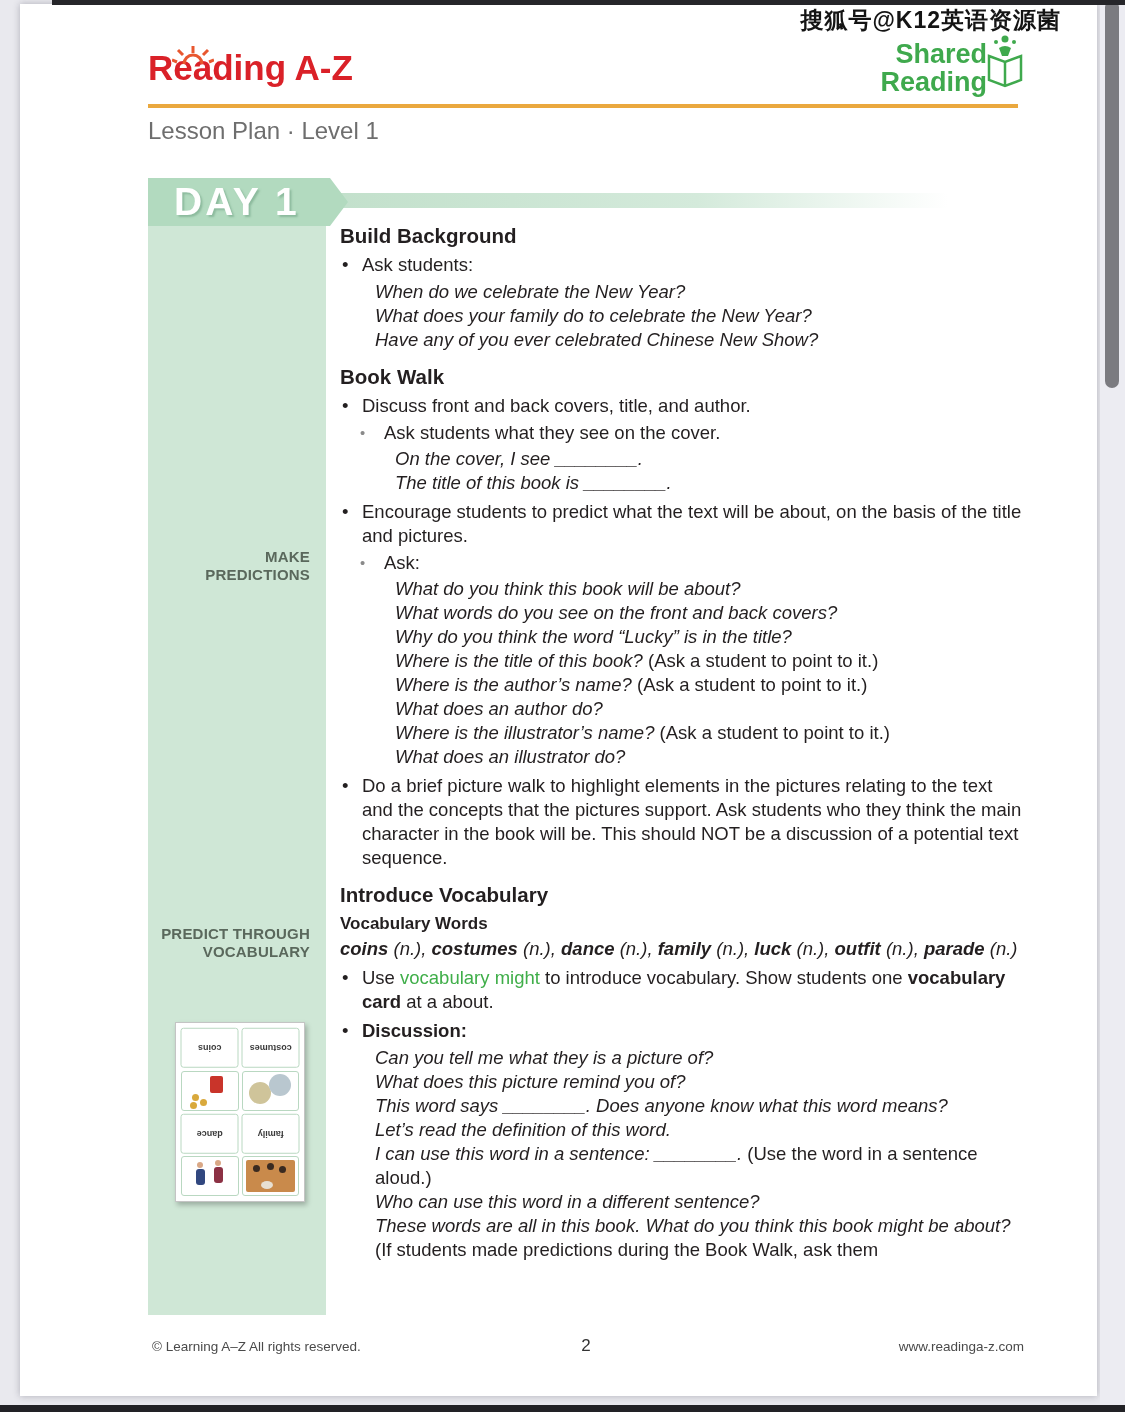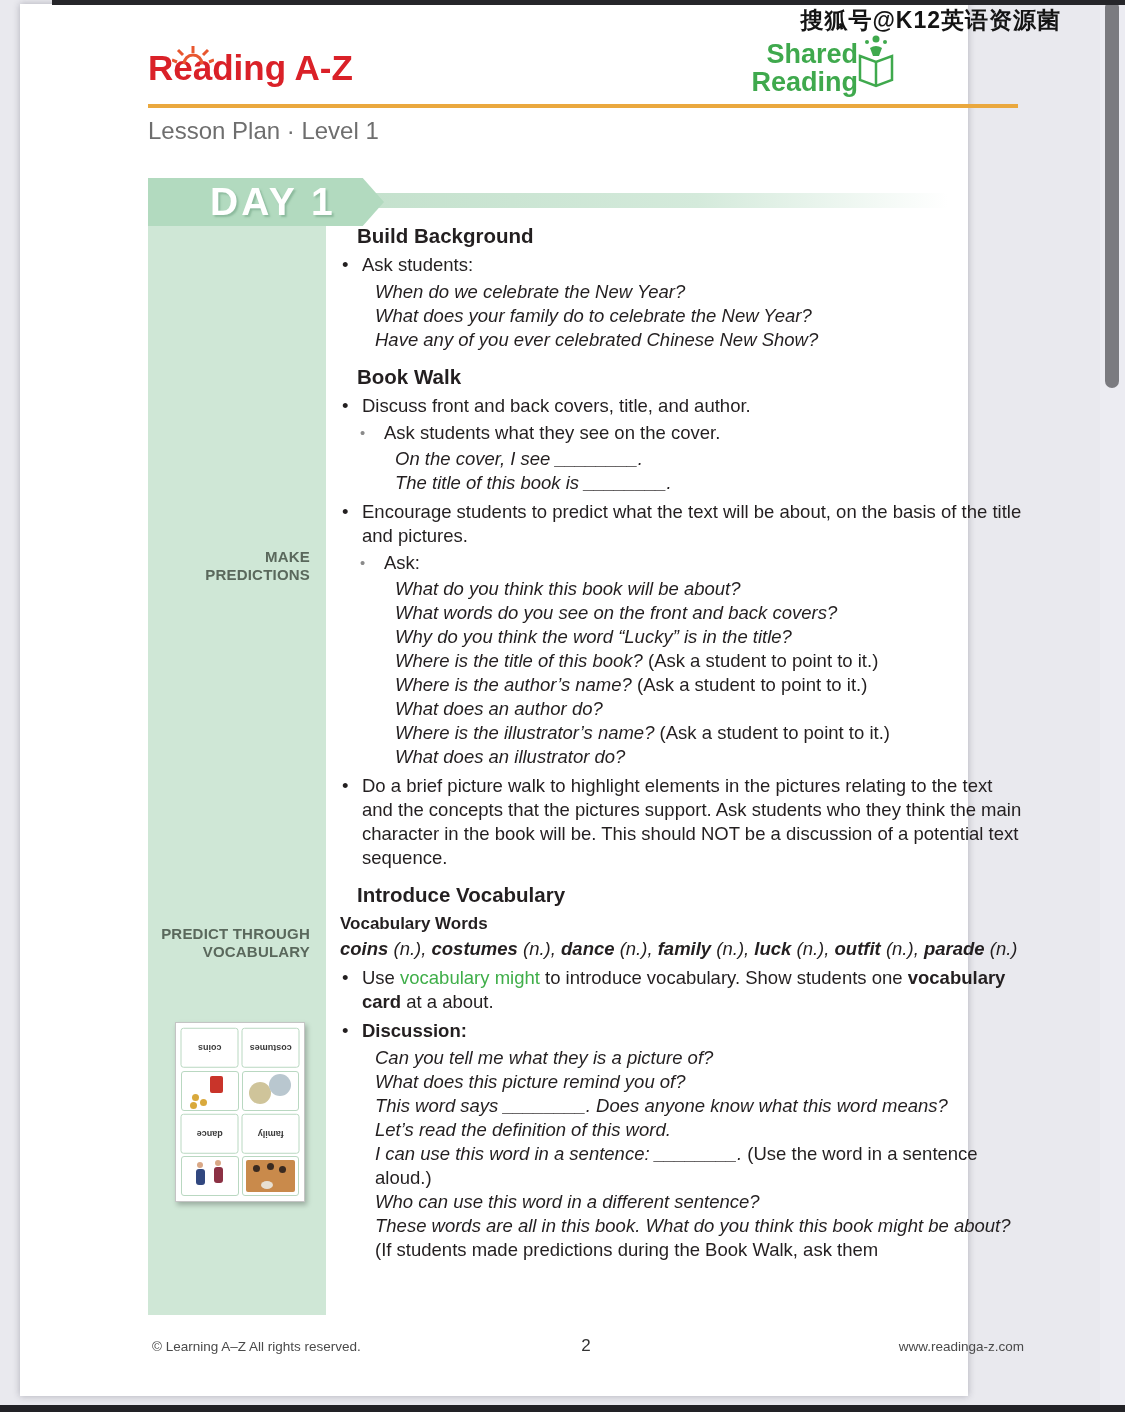--- a/index.html
+++ b/index.html
@@ -10,21 +10,21 @@
     color:#231f20;
   }
   
   .top-bar{position:absolute;top:0;left:52px;right:0;height:5px;background:#26262a;z-index:60;}
   .bottom-bar{position:absolute;bottom:0;left:0;right:0;height:7px;background:#222226;z-index:60;}
   
   .scroll-track{position:absolute;top:0;right:0;width:25px;height:100%;background:#ececf2;z-index:40;}
   .scroll-thumb{position:absolute;top:0;right:6px;width:14px;height:388px;background:#7b7b80;border-radius:7px;z-index:41;}
   
   .page{
-    position:absolute;left:20px;top:4px;width:948px;height:1392px;
+    position:absolute;left:20px;top:4px;width:1077px;height:1392px;
     background:#ffffff;box-shadow:0 0 7px rgba(40,40,60,.30);z-index:10;
   }
   .watermark{
     position:absolute;top:5px;right:64px;z-index:55;
     font-size:23px;font-weight:bold;color:#141414;letter-spacing:1px;
   }
   
   .logo{
     position:absolute;left:128px;top:44px;
     font-size:35px;font-weight:bold;color:#da2128;letter-spacing:0px;
@@ -44,21 +44,21 @@
     font-size:27px;font-weight:bold;color:#3fa94d;line-height:28px;letter-spacing:0px;
   }
   .book-icon{position:absolute;right:-38px;top:-6px;}
   
   .sidebar{position:absolute;left:128px;top:174px;width:178px;height:1137px;background:#cfe7d6;}
   .day-bar{position:absolute;left:306px;top:189px;width:676px;height:15px;
     background:linear-gradient(to right,#c2e0cb 0%,#d4eadb 55%,rgba(255,255,255,0) 92%);}
   .day-banner{
     position:absolute;left:128px;top:174px;width:200px;height:48px;background:#b2dabf;
     clip-path:polygon(0 0,91% 0,100% 50%,91% 100%,0 100%);
-    display:flex;align-items:center;z-index:12;padding-left:36px;
+    display:flex;align-items:center;z-index:12;
   }
   .day-banner span{
     padding-left:26px;font-size:39px;font-weight:bold;color:#ffffff;letter-spacing:3px;
     text-shadow:2px 2px 2px rgba(110,160,130,.55);
   }
   .side-label{
     position:absolute;left:128px;width:162px;text-align:right;
     font-size:15px;font-weight:bold;color:#5a685c;line-height:18px;letter-spacing:.2px;z-index:13;
   }
   .side-label.l1{top:544px;}
@@ -75,21 +75,21 @@
   .card.word{transform:rotate(180deg);font-size:9px;font-weight:bold;color:#3a3a3a;}
   .shape{position:absolute;}
   .env{width:13px;height:17px;background:#c9342a;border-radius:2px;left:28px;top:4px;}
   .dot-gold{width:7px;height:7px;border-radius:50%;background:#d9a93c;}
   .circ{border-radius:50%;}
   
   .content{
     position:absolute;left:320px;top:220px;width:684px;
     font-size:18.5px;line-height:24px;color:#231f20;
   }
-  .blk-h{font-weight:bold;font-size:20.5px;margin:13px 17px 5px;}
+  .blk-h{font-weight:bold;font-size:20.5px;margin:13px 0 5px;}
   .blk-h:first-child{margin-top:0;}
   .blk-sh{font-weight:bold;font-size:17px;margin:1px 0 1px;}
   .blk-p{margin:0 0 3px;}
   .blk-b1{position:relative;padding-left:22px;margin:5px 0 3px;}
   .blk-b1 > .bullet{position:absolute;left:2px;top:0;}
   .blk-b2{position:relative;padding-left:44px;margin:3px 0 2px;}
   .blk-b2 > .bullet{position:absolute;left:20px;top:0;color:#8a8a8a;font-size:.8em;}
   .blk-q{font-style:italic;}
   .blk-q.ind1{margin-left:35px;}
   .blk-q.ind2{margin-left:55px;}

